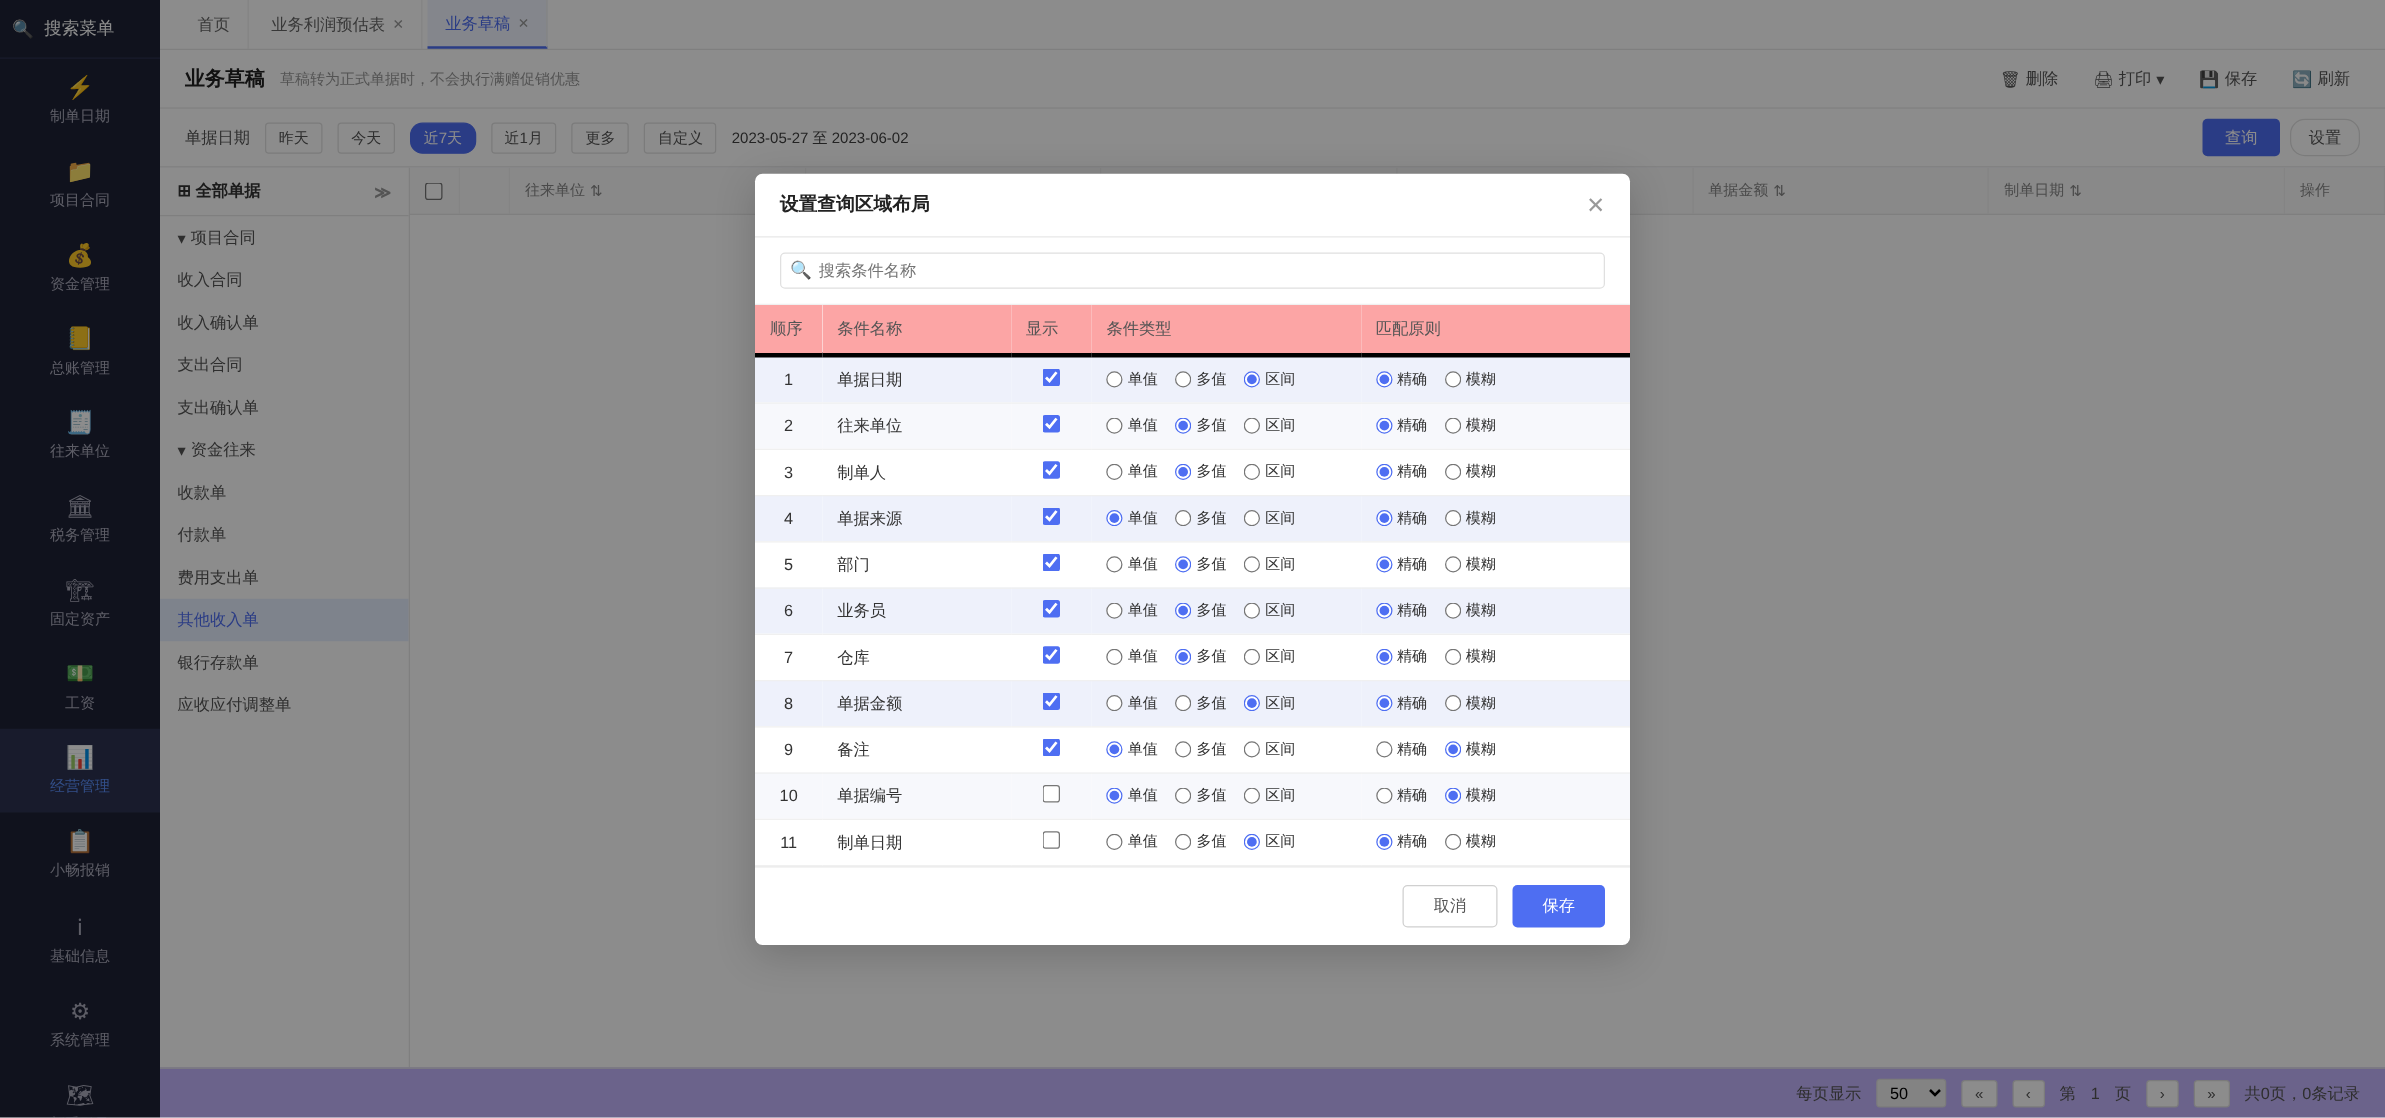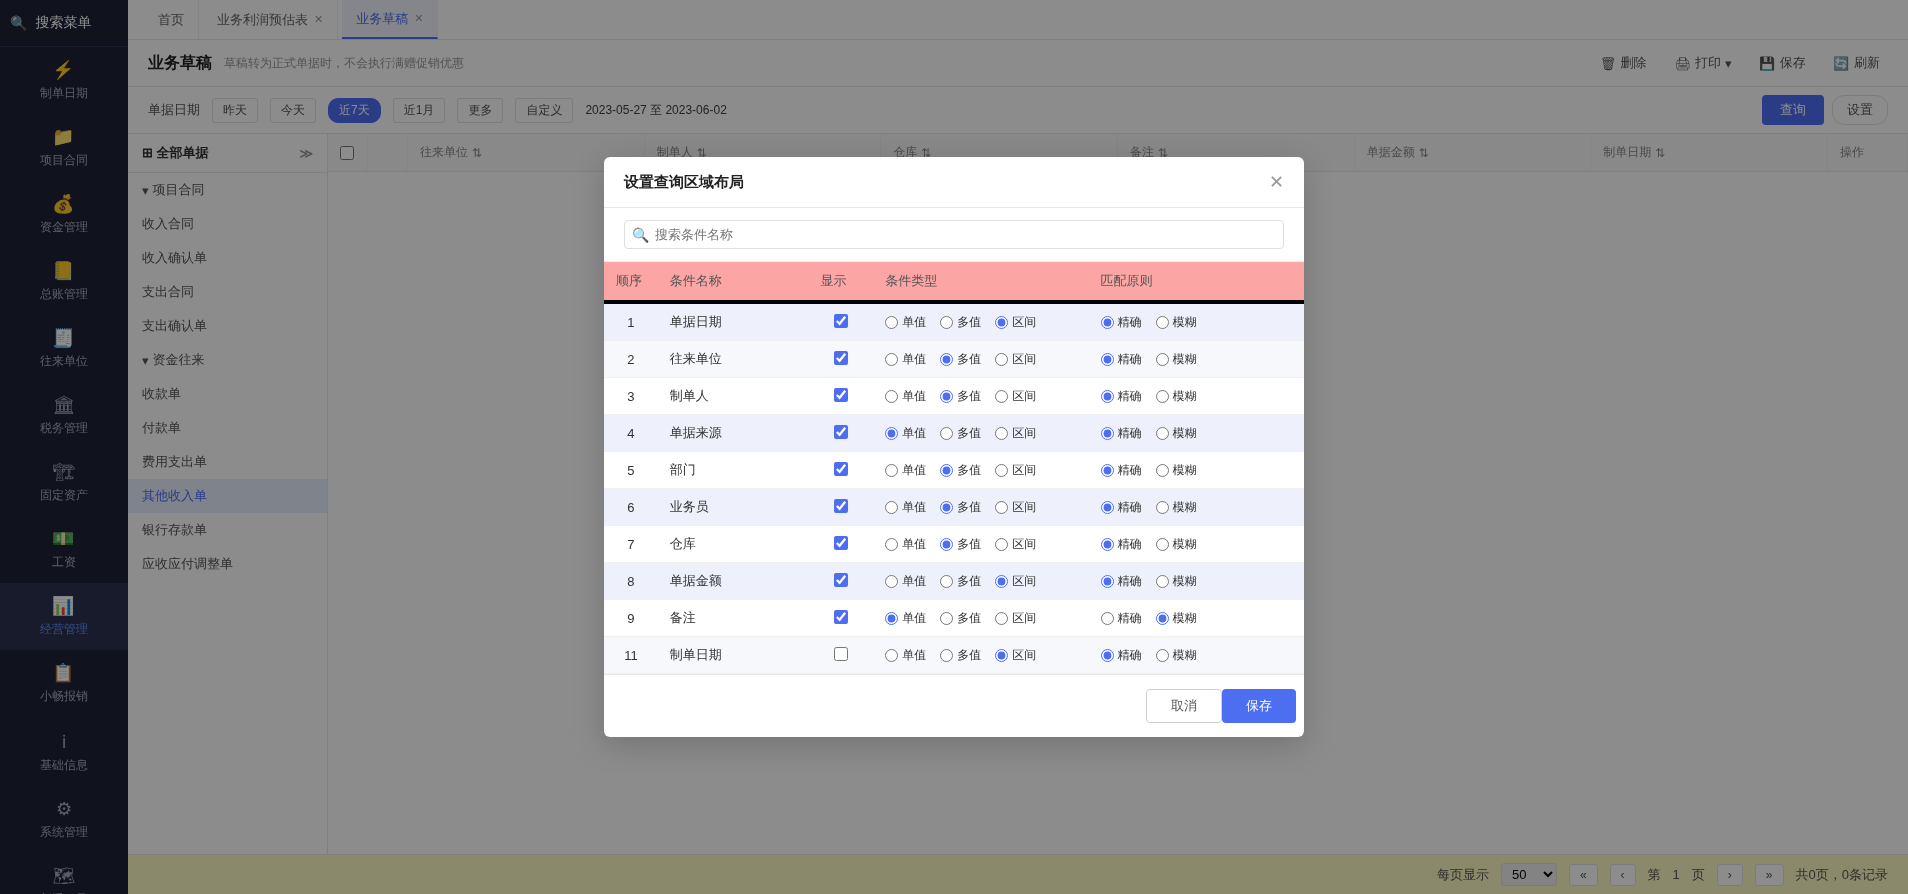--- a/index.html
+++ b/index.html
@@ -53,39 +53,39 @@
     .menu-group { font-size: 13px; }
     .menu-group-title { padding: 8px 14px; color: #555; cursor: pointer; display: flex; align-items: center; gap: 4px; font-weight: 500; }
 
     
     .table-area { flex: 1; background: #fff; overflow: auto; }
     .table-header-row { display: flex; background: #fafafa; border-bottom: 1px solid #e8e8e8; font-size: 12px; color: #888; font-weight: 500; }
     .table-col { padding: 10px 12px; flex: 1; border-right: 1px solid #f0f0f0; display: flex; align-items: center; gap: 4px; }
     .empty-message { padding: 40px; text-align: center; color: #999; font-size: 13px; }
 
     
-    .bottom-bar { background: #fef9c3; border-top: 1px solid #e8e8e8; padding: 8px 20px; display: flex; align-items: center; justify-content: flex-end; gap: 12px; font-size: 13px; color: #555; }
+    .bottom-bar { background: #c4b5fd; border-top: 1px solid #e8e8e8; padding: 8px 20px; display: flex; align-items: center; justify-content: flex-end; gap: 12px; font-size: 13px; color: #555; }
 
     
     .overlay { position: absolute; top: 0; left: 0; width: 100%; height: 100%; background: rgba(0,0,0,0.45); z-index: 100; display: flex; align-items: center; justify-content: center; }
 
     
     .modal { background: #fff; border-radius: 6px; width: 700px; max-height: 650px; display: flex; flex-direction: column; box-shadow: 0 8px 32px rgba(0,0,0,0.18); }
     .modal-header { padding: 14px 20px; border-bottom: 1px solid #e8e8e8; display: flex; align-items: center; justify-content: space-between; }
     .modal-title { font-size: 15px; font-weight: 600; color: #222; }
     .modal-close { cursor: pointer; color: #999; font-size: 18px; }
     .modal-tabs { display: flex; border-bottom: 1px solid #e8e8e8; padding: 0 20px; }
     .modal-tab { padding: 10px 16px; cursor: pointer; font-size: 14px; color: #666; border-bottom: 2px solid transparent; }
     .modal-tab.active { color: #4e6ef2; border-bottom: 2px solid #4e6ef2; }
     .modal-search { padding: 12px 20px; border-bottom: 1px solid #f0f0f0; }
     .search-input { width: 100%; border: 1px solid #e0e0e0; border-radius: 4px; padding: 6px 10px 6px 30px; font-size: 13px; outline: none; }
     .search-wrapper { position: relative; }
     .search-icon { position: absolute; left: 8px; top: 50%; transform: translateY(-50%); color: #aaa; font-size: 14px; }
     .modal-body { flex: 1; overflow-y: auto; }
-    .modal-footer { padding: 14px 8px; display: flex; justify-content: flex-end; gap: 0; border-top: 1px solid #e8e8e8; }
+    .modal-footer { padding: 14px 20px; display: flex; justify-content: flex-end; gap: 12px; border-top: 1px solid #e8e8e8; }
     .btn-cancel { background: #fff; border: 1px solid #d0d0d0; border-radius: 4px; padding: 7px 24px; cursor: pointer; font-size: 13px; color: #555; }
     .btn-save { background: #4e6ef2; border: none; border-radius: 4px; padding: 7px 24px; cursor: pointer; font-size: 13px; color: #fff; }
 
     
     .field-table { width: 100%; border-collapse: collapse; }
     .field-table th { background: #fca5a5; font-size: 13px; color: #555; font-weight: 500; padding: 10px 12px; border-bottom: 4px solid #000000; text-align: left; position: sticky; top: 0; z-index: 1; }
     .field-table td { padding: 9px 12px; font-size: 13px; border-bottom: 1px solid #f0f0f0; vertical-align: middle; }
     .field-table tr:nth-child(even) { background: #f7f8fc; }
     .field-table tr:nth-child(odd) { background: #fff; }
     .field-table tr.highlighted { background: #eef1fb !important; }
@@ -472,20 +472,38 @@
                   </div>
                 </td>
                 <td class="col-match">
                   <div class="radio-group">
                     <label class="radio-label"><input type="radio" class="radio-input" name="match-9" value="精确" style="">精确</label>
                     <label class="radio-label"><input type="radio" class="radio-input" name="match-9" value="模糊" checked="" style="">模糊</label>
                   </div>
                 </td>
               </tr>
               <tr>
+                <td class="col-order">10</td>
+                <td class="col-name">单据编号</td>
+                <td class="col-show" style="text-align: center;"><input type="checkbox" class="checkbox-input" style=""></td>
+                <td class="col-type">
+                  <div class="radio-group">
+                    <label class="radio-label"><input type="radio" class="radio-input" name="type-10" value="单值" checked="" style="">单值</label>
+                    <label class="radio-label"><input type="radio" class="radio-input" name="type-10" value="多值" style="">多值</label>
+                    <label class="radio-label"><input type="radio" class="radio-input" name="type-10" value="区间" style="">区间</label>
+                  </div>
+                </td>
+                <td class="col-match">
+                  <div class="radio-group">
+                    <label class="radio-label"><input type="radio" class="radio-input" name="match-10" value="精确" style="">精确</label>
+                    <label class="radio-label"><input type="radio" class="radio-input" name="match-10" value="模糊" checked="" style="">模糊</label>
+                  </div>
+                </td>
+              </tr>
+              <tr>
                 <td class="col-order">11</td>
                 <td class="col-name">制单日期</td>
                 <td class="col-show" style="text-align: center;"><input type="checkbox" class="checkbox-input" style=""></td>
                 <td class="col-type">
                   <div class="radio-group">
                     <label class="radio-label"><input type="radio" class="radio-input" name="type-11" value="单值" style="">单值</label>
                     <label class="radio-label"><input type="radio" class="radio-input" name="type-11" value="多值" style="">多值</label>
                     <label class="radio-label"><input type="radio" class="radio-input" name="type-11" value="区间" checked="" style="">区间</label>
                   </div>
                 </td>

